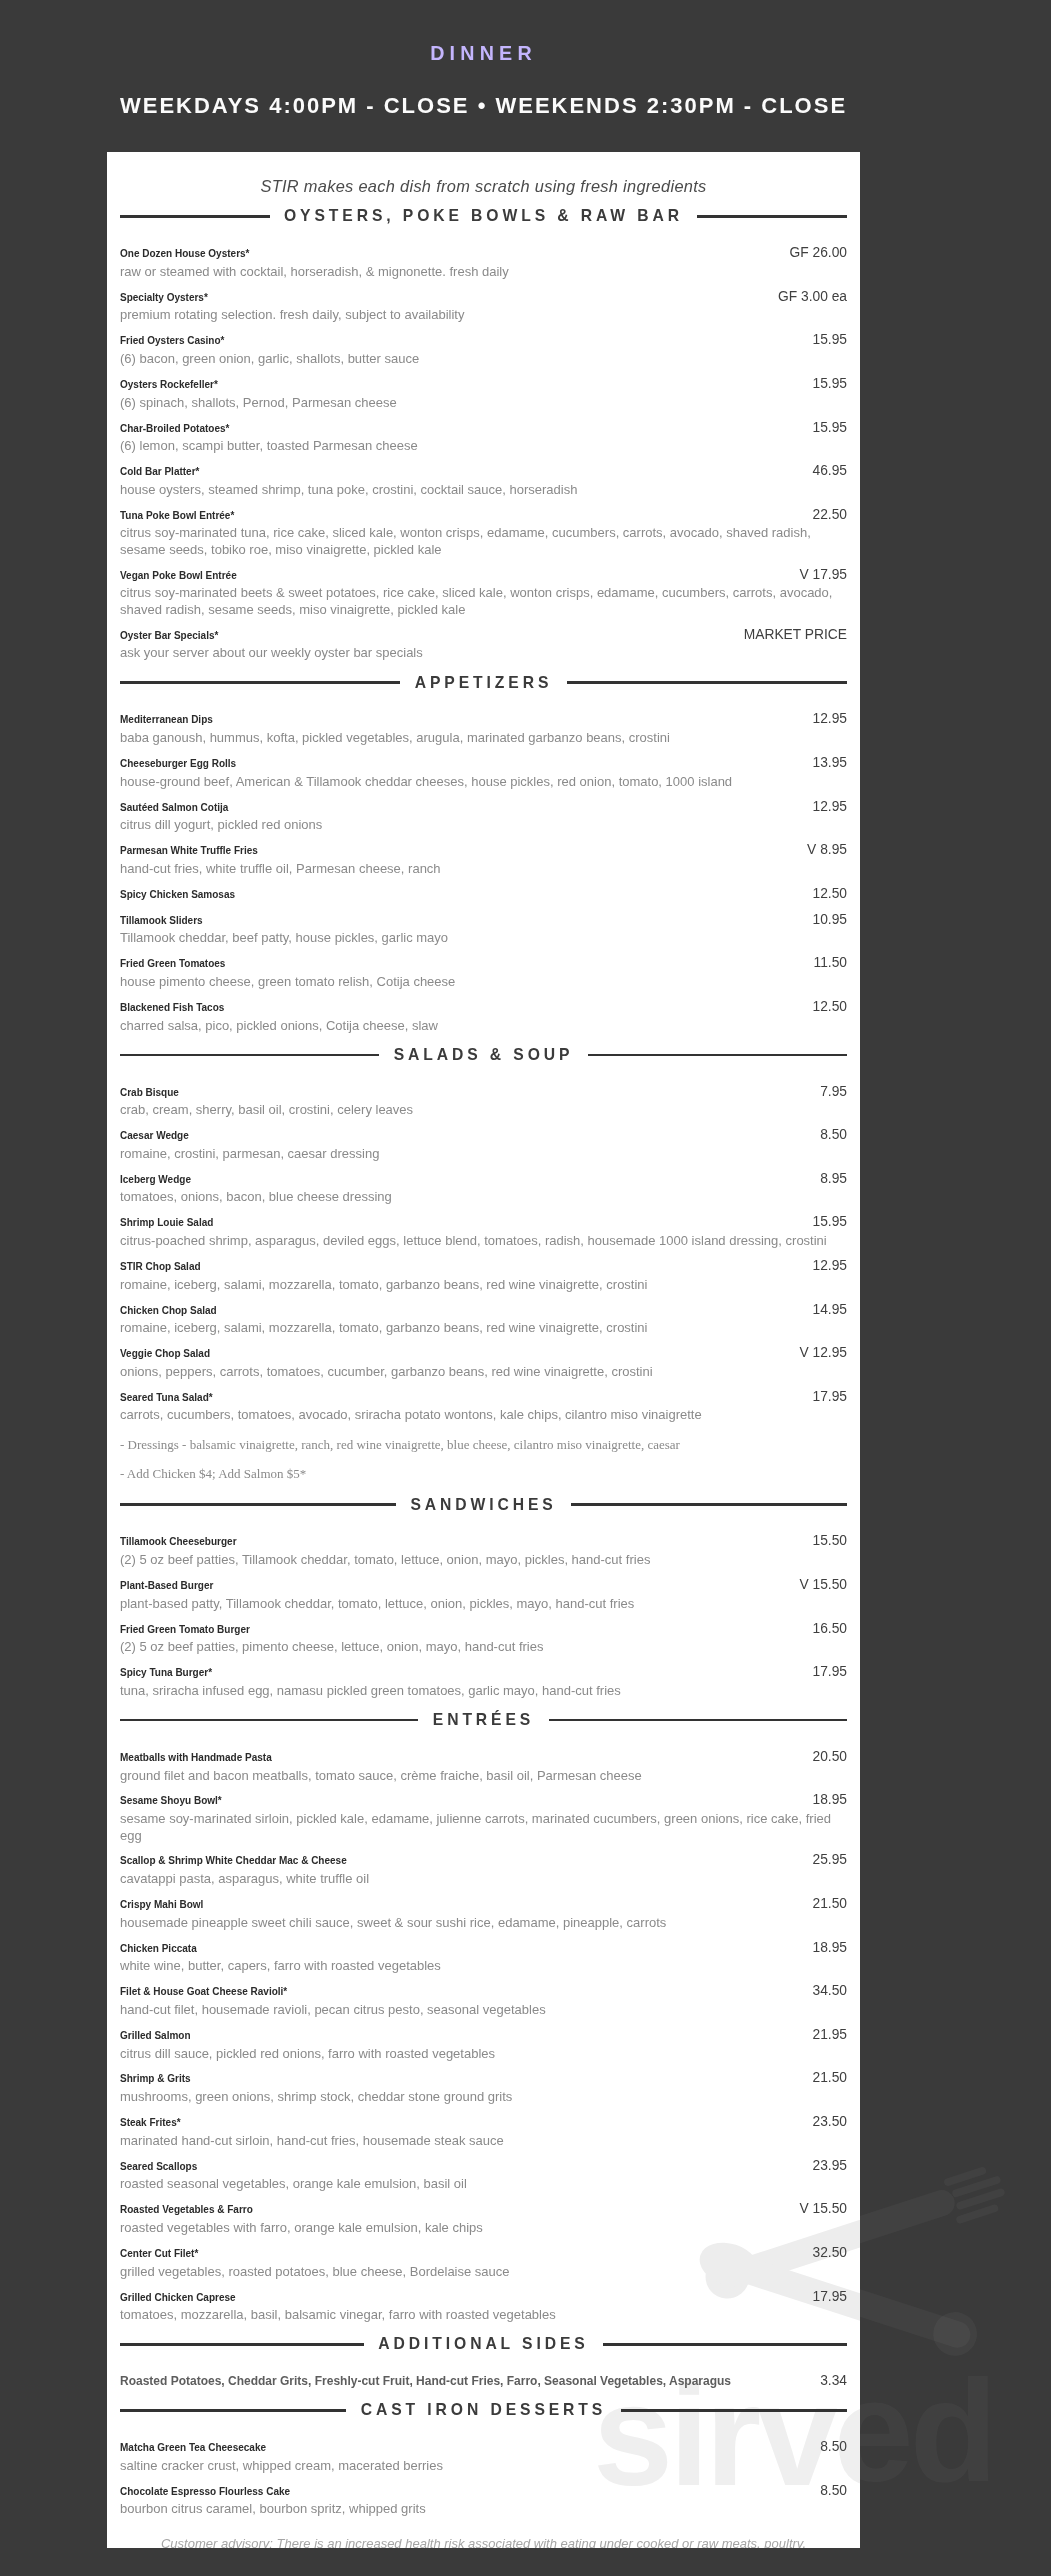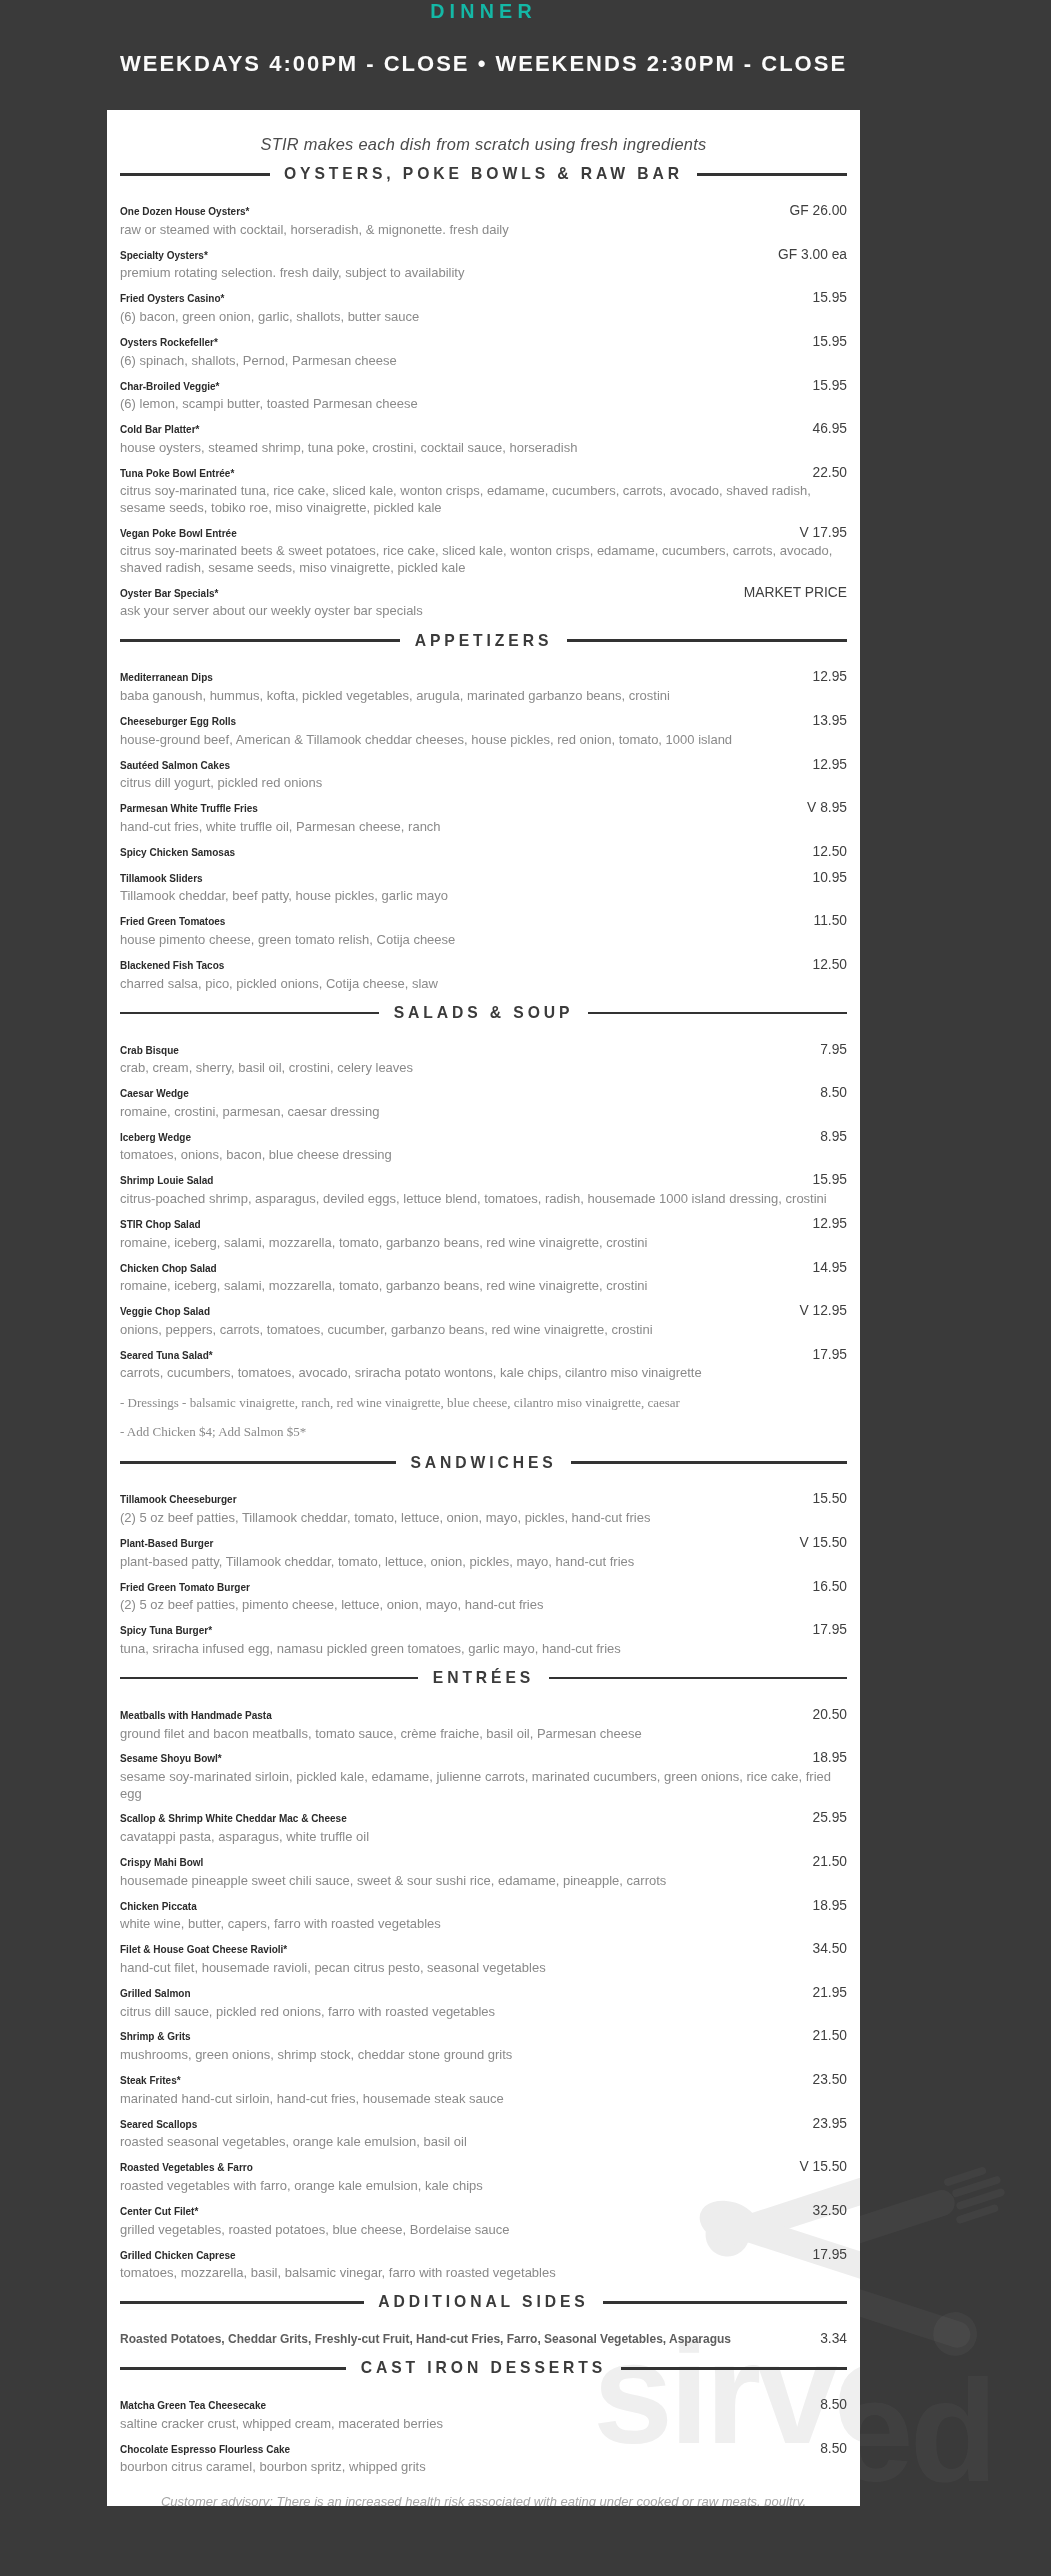--- a/index.html
+++ b/index.html
@@ -6,22 +6,22 @@
   body {
     width:1052px; height:2576px;
     background:#3a3a3a;
     font-family:"Liberation Sans", sans-serif;
     position:relative; overflow:hidden;
   }
   .content-col { width:967px; position:relative; }
 
   
   .page-title {
-    text-align:center;
-    color:#14b8a6; font-size:19.7px; font-weight:700; letter-spacing:5.2px;
+    padding-top:42px; text-align:center;
+    color:#c4b5fd; font-size:19.7px; font-weight:700; letter-spacing:5.2px;
   }
   .page-hours {
     margin-top:27.6px; text-align:center;
     color:#fbfbfb; font-size:22px; font-weight:700; letter-spacing:2px;
   }
 
   
   .card {
     position:relative;
     width:753px; height:2396px;
@@ -168,21 +168,21 @@
   <div class="item">
     <div class="row">
       <div class="name">Oysters Rockefeller*</div>
       <div class="price">15.95</div>
     </div>
     <div class="desc">(6) spinach, shallots, Pernod, Parmesan cheese</div>
   </div>
 
   <div class="item">
     <div class="row">
-      <div class="name">Char-Broiled Veggie*</div>
+      <div class="name">Char-Broiled Potatoes*</div>
       <div class="price">15.95</div>
     </div>
     <div class="desc">(6) lemon, scampi butter, toasted Parmesan cheese</div>
   </div>
 
   <div class="item">
     <div class="row">
       <div class="name">Cold Bar Platter*</div>
       <div class="price">46.95</div>
     </div>
@@ -233,21 +233,21 @@
   <div class="item">
     <div class="row">
       <div class="name">Cheeseburger Egg Rolls</div>
       <div class="price">13.95</div>
     </div>
     <div class="desc">house-ground beef, American &amp; Tillamook cheddar cheeses, house pickles, red onion, tomato, 1000 island</div>
   </div>
 
   <div class="item">
     <div class="row">
-      <div class="name">Sautéed Salmon Cakes</div>
+      <div class="name">Sautéed Salmon Cotija</div>
       <div class="price">12.95</div>
     </div>
     <div class="desc">citrus dill yogurt, pickled red onions</div>
   </div>
 
   <div class="item">
     <div class="row">
       <div class="name">Parmesan White Truffle Fries</div>
       <div class="price">V 8.95</div>
     </div>

